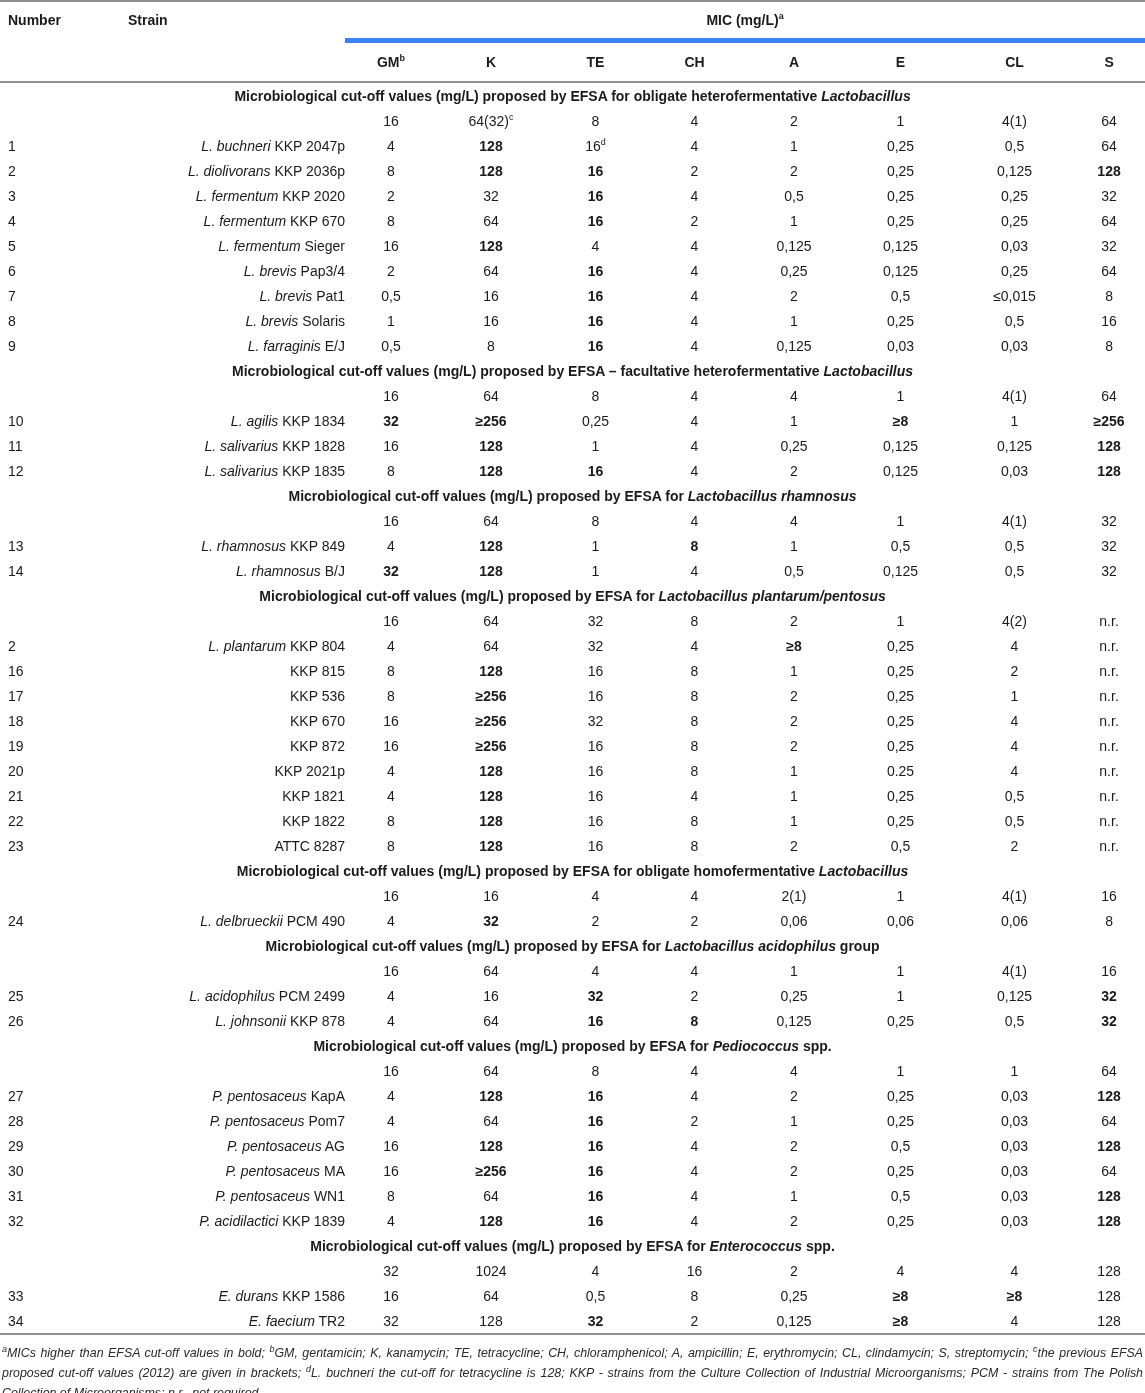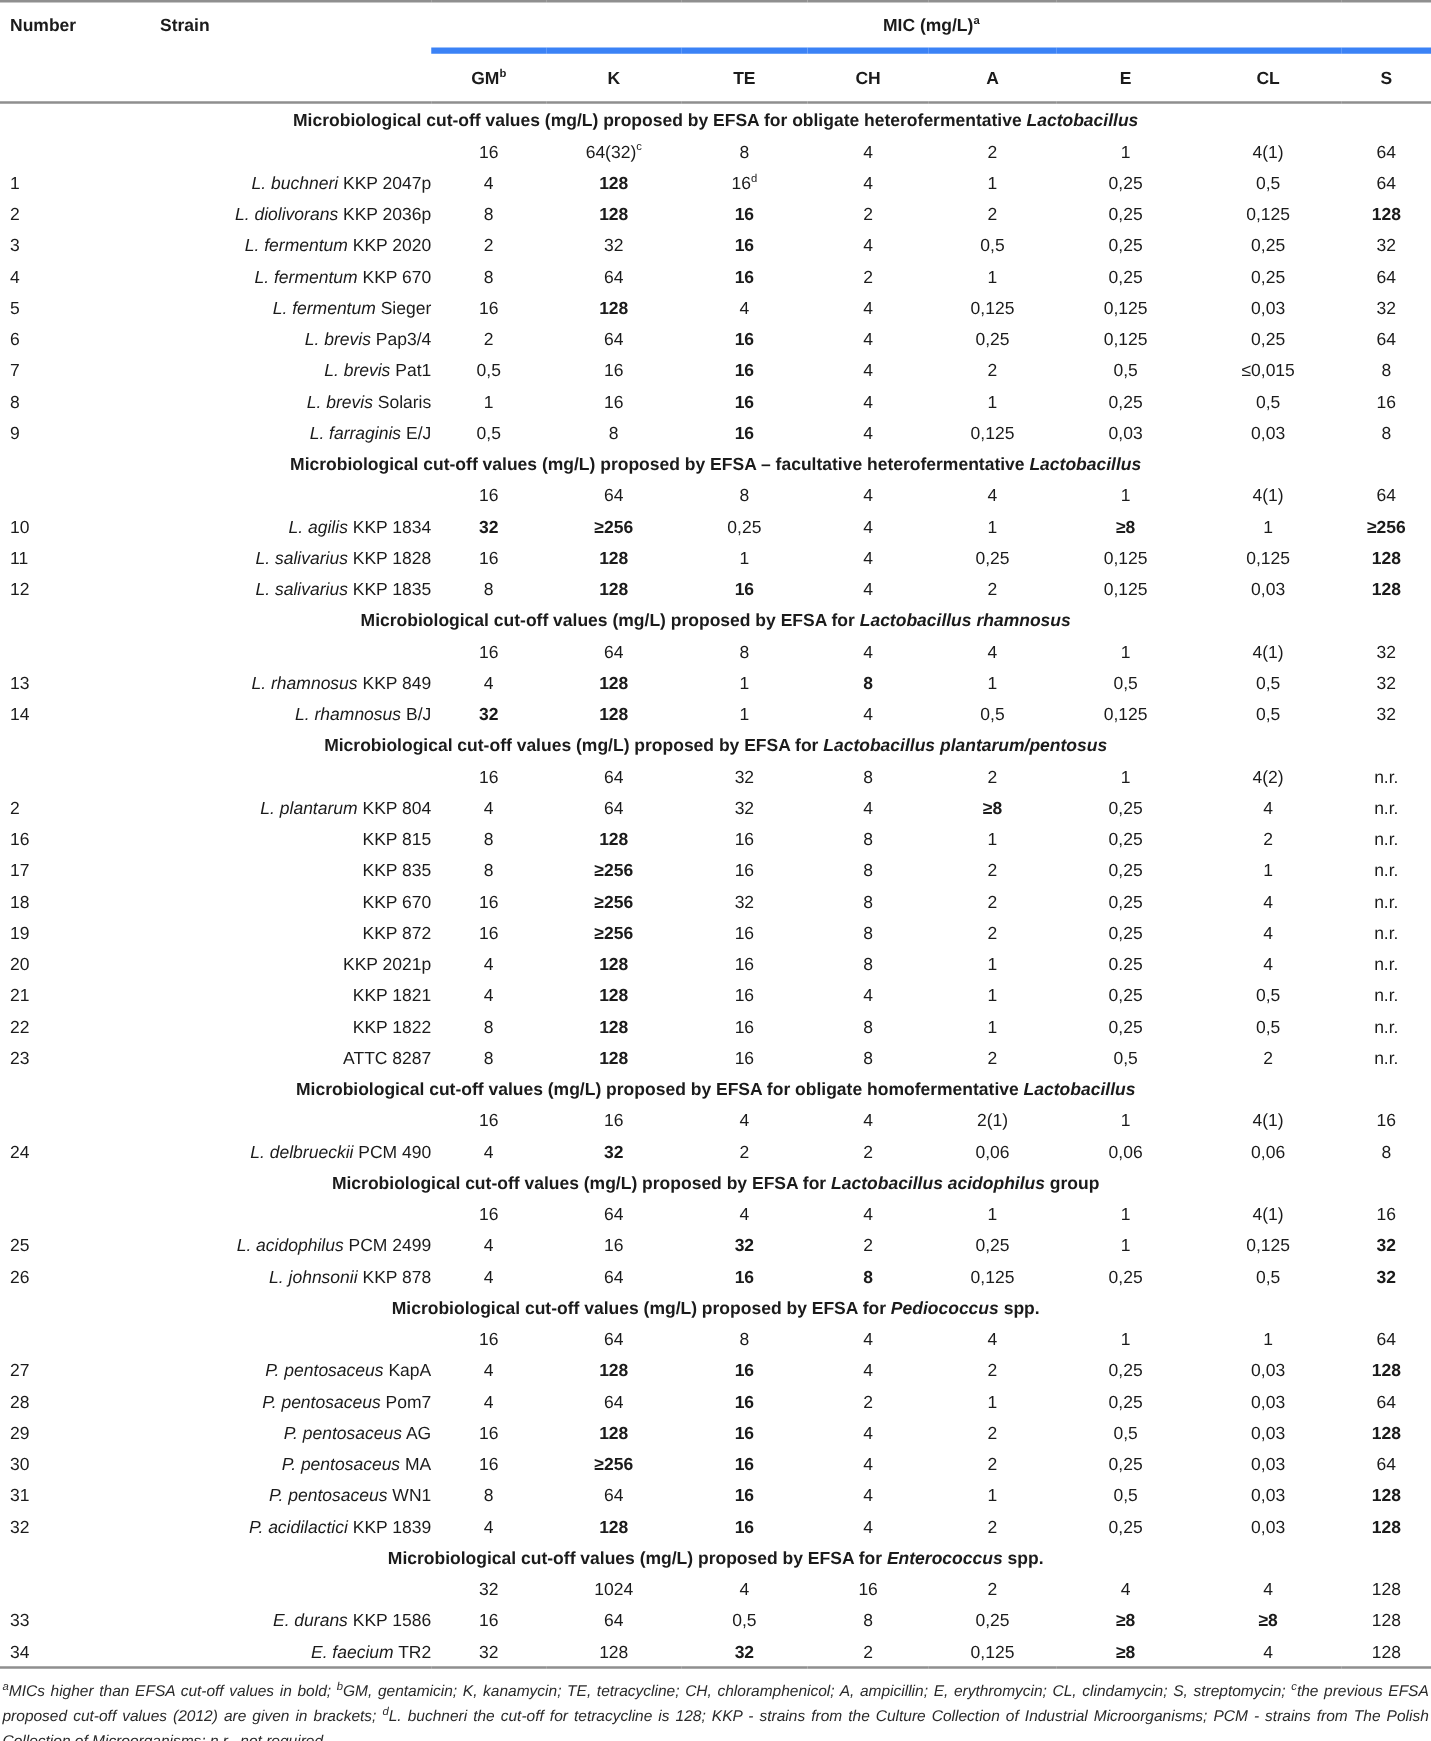--- a/index.html
+++ b/index.html
@@ -341,21 +341,21 @@
           <td><span class="b">128</span></td>
           <td><span>16</span></td>
           <td><span>8</span></td>
           <td><span>1</span></td>
           <td><span>0,25</span></td>
           <td><span>2</span></td>
           <td><span>n.r.</span></td>
         </tr>
         <tr class="data-row">
           <td class="num">17</td>
-          <td class="strain"><span>KKP 835</span></td>
+          <td class="strain"><span>KKP 536</span></td>
           <td><span>8</span></td>
           <td><span class="b">≥256</span></td>
           <td><span>16</span></td>
           <td><span>8</span></td>
           <td><span>2</span></td>
           <td><span>0,25</span></td>
           <td><span>1</span></td>
           <td><span>n.r.</span></td>
         </tr>
         <tr class="data-row">

